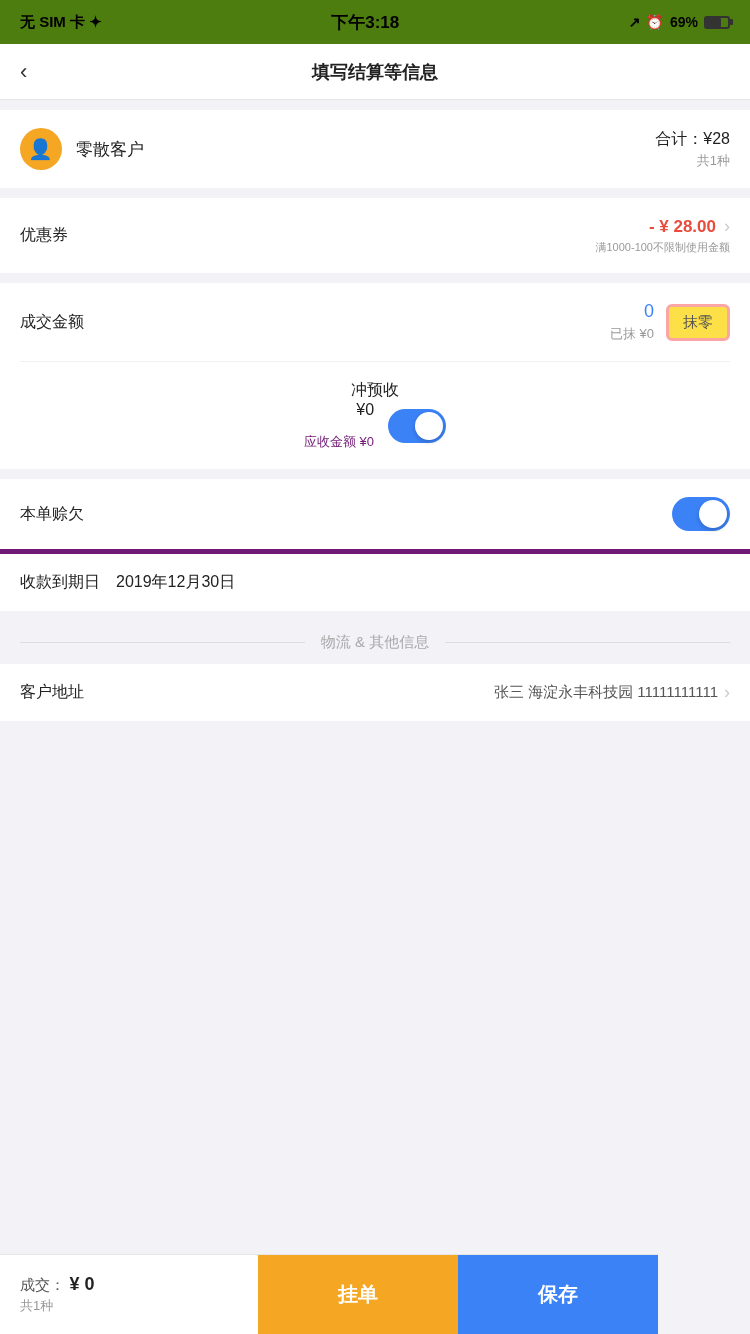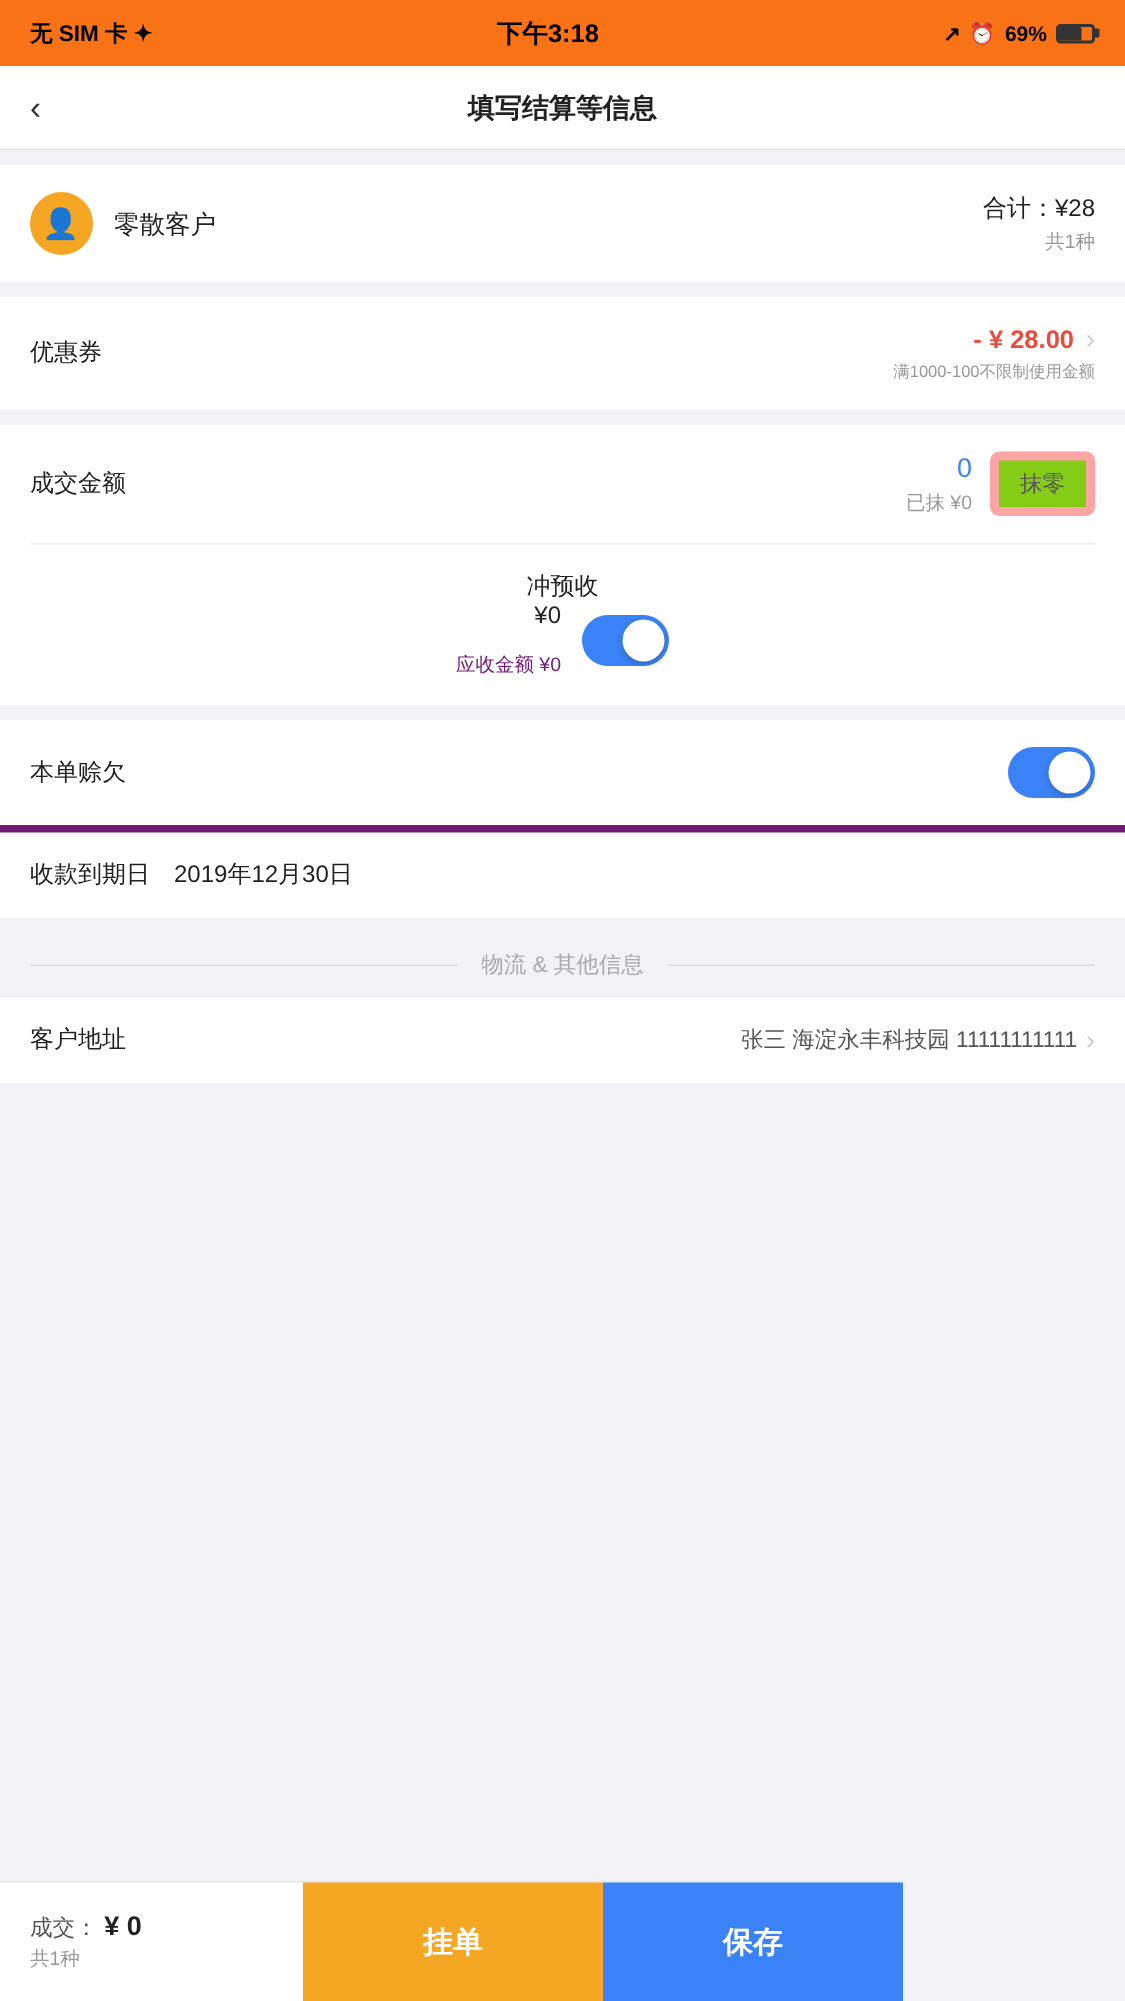--- a/index.html
+++ b/index.html
@@ -11,21 +11,21 @@
       min-height: 1334px;
       position: relative;
       overflow-x: hidden;
     }
 
     
     .status-bar {
       display: flex;
       align-items: center;
       justify-content: space-between;
-      background: #f97316;
+      background: #4d7c0f;
       height: 44px;
       padding: 0 20px;
       font-size: 15px;
       font-weight: 600;
     }
     .status-left { display: flex; align-items: center; gap: 8px; }
     .status-center { font-size: 17px; font-weight: 600; }
     .status-right { display: flex; align-items: center; gap: 6px; font-size: 14px; }
     .battery-bar {
       display: inline-block;
@@ -182,26 +182,26 @@
       color: #3b82f6;
       font-weight: 500;
     }
     .amount-sub {
       font-size: 13px;
       color: #999;
       margin-top: 3px;
       text-align: right;
     }
     .round-btn {
-      border: 6px solid #fca5a5;
+      border: 3px solid #fca5a5;
       border-radius: 6px;
       padding: 6px 14px;
       font-size: 15px;
       color: #555;
-      background: #84cc16;
+      background: #fde047;
       cursor: pointer;
     }
 
     
     .prereceive-right {
       display: flex;
       align-items: center;
       gap: 14px;
     }
     .prereceive-amounts {
@@ -317,21 +317,21 @@
       display: flex;
       align-items: center;
       gap: 6px;
     }
 
     
     .bottom-bar {
       position: fixed;
       bottom: 0;
       left: 0;
-      width: 602px;
+      width: 658px;
       height: 80px;
       background: #fff;
       display: flex;
       align-items: center;
       border-top: 1px solid #e5e5e5;
     }
     .bottom-left {
       flex: 1;
       padding: 0 20px;
     }

